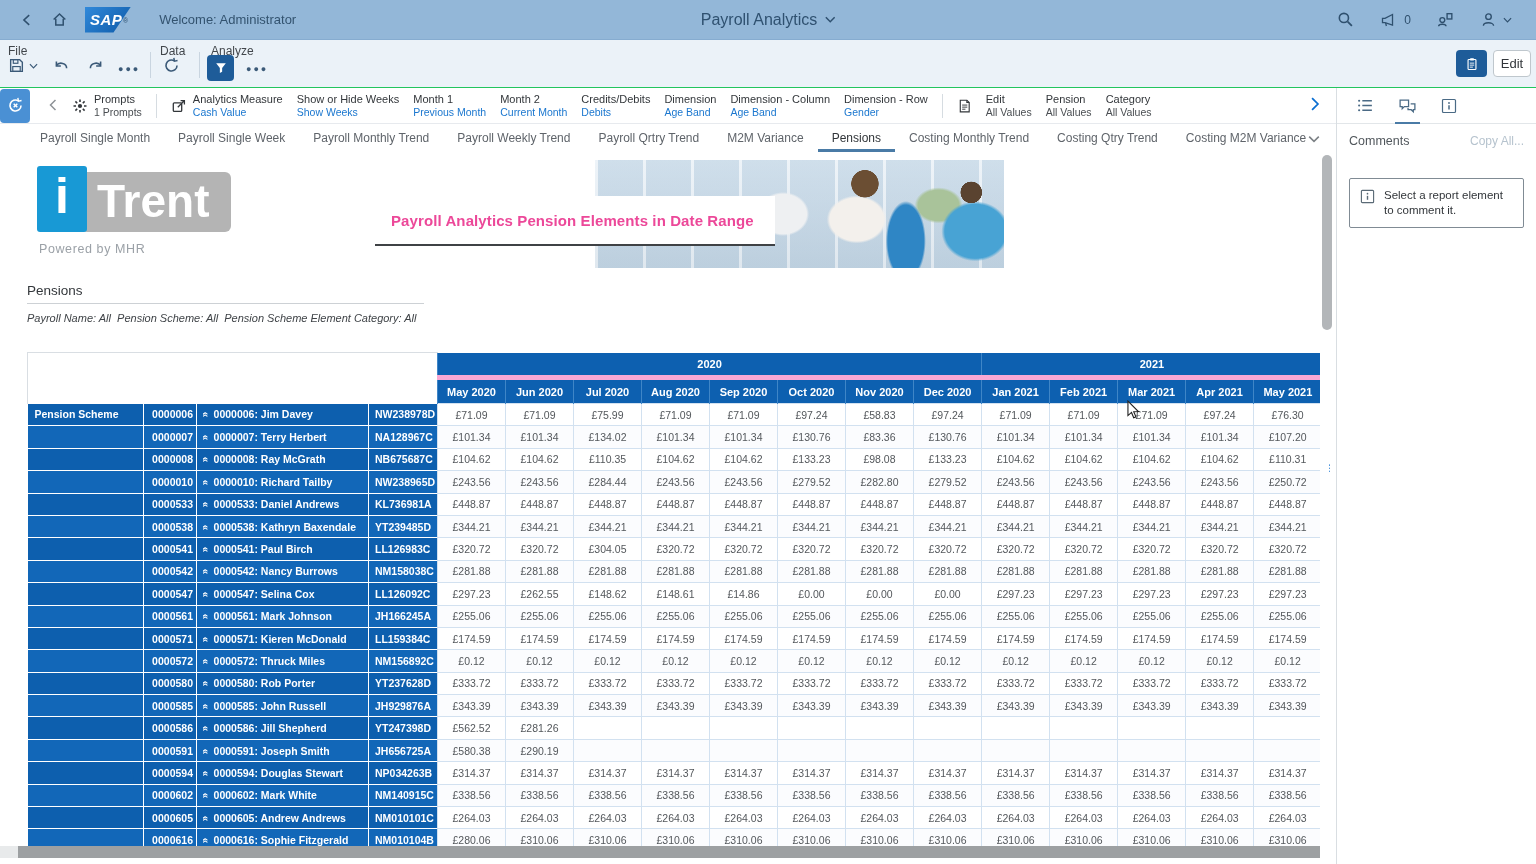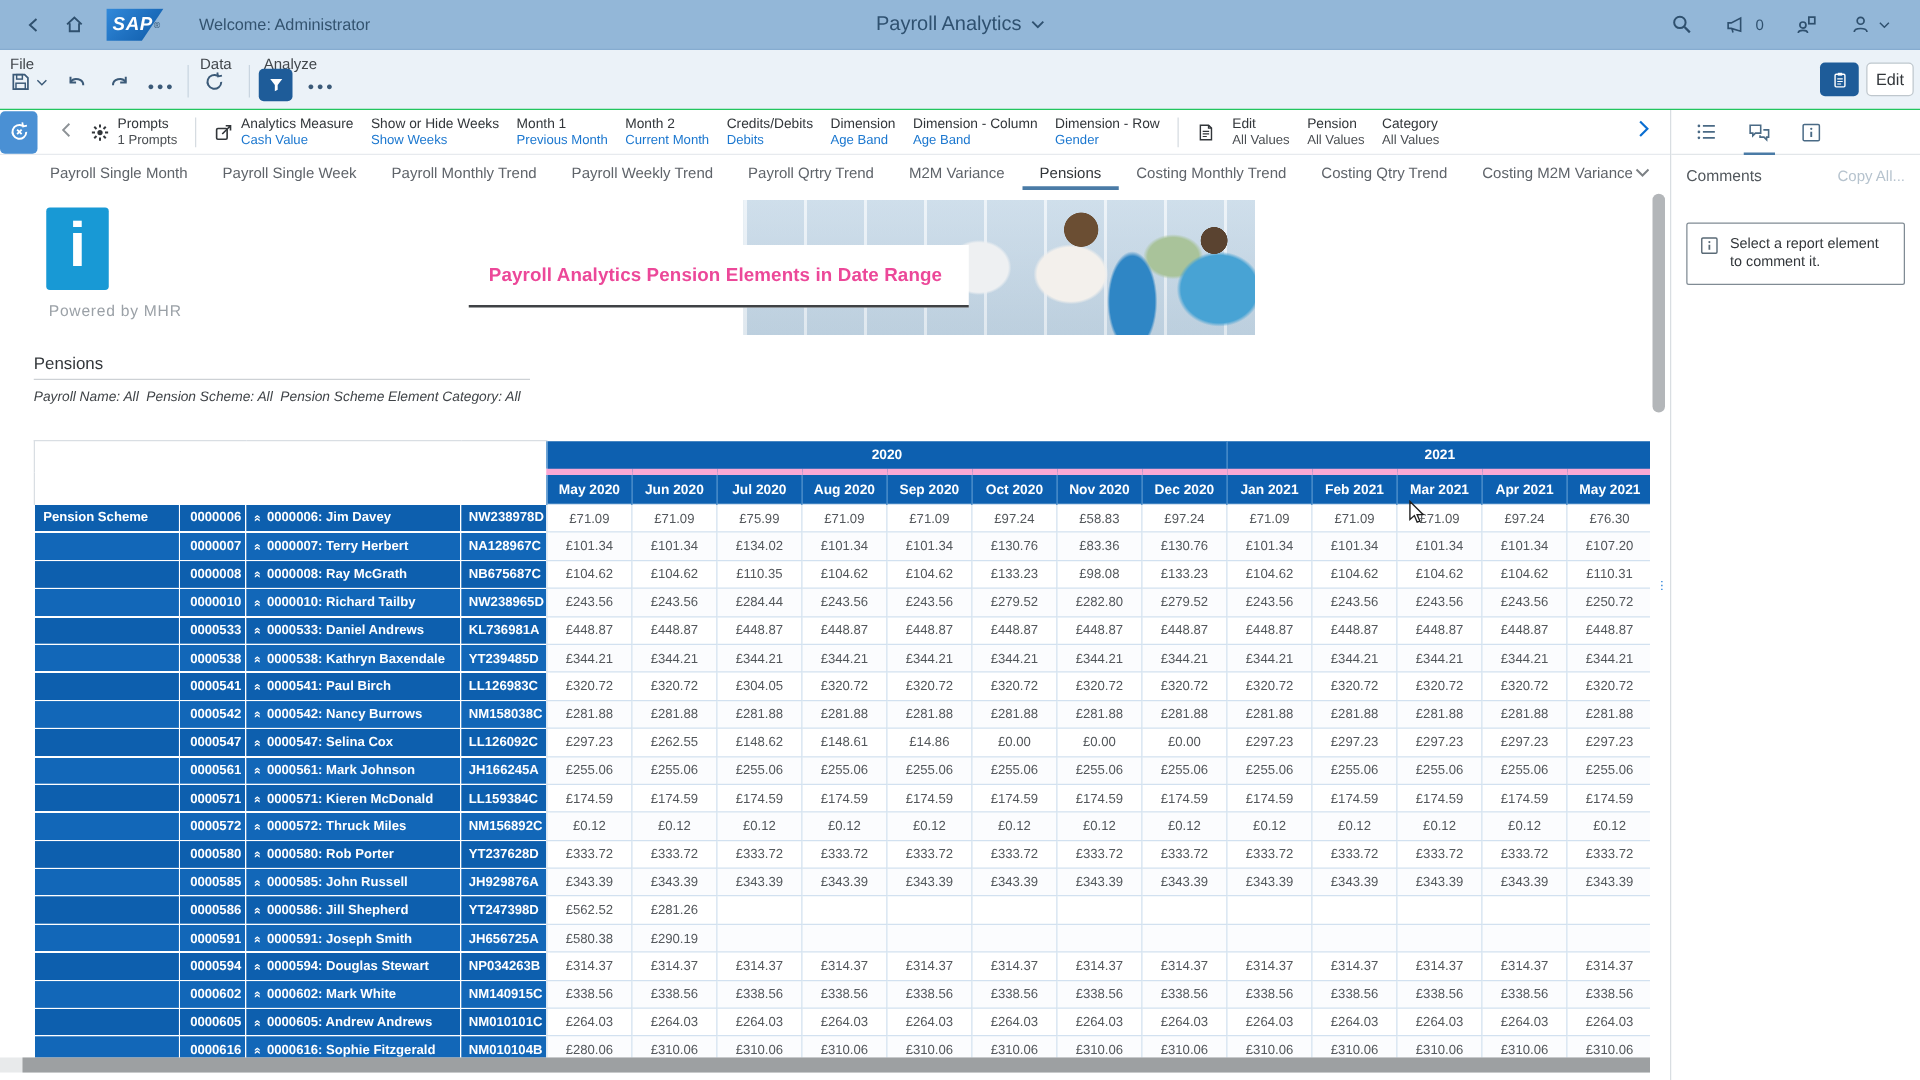--- a/index.html
+++ b/index.html
@@ -367,20 +367,21 @@
       </span>
     </div>
   <span class="tabs-collapse">
     <svg width="12" height="8" viewBox="0 0 10 6">
         <path d="M1 1 L5 5 L9 1" fill="none" stroke="#7c8185" stroke-width="1.3"></path>
       </svg>
   </span>
 
   <div class="content">
     <div class="itrent">
+      <div class="it-gray">Trent</div>
       <div class="it-blue">i</div>
       <div class="powered">Powered by MHR</div>
     </div>
 
     <div class="banner-photo"></div>
     <div class="banner-title-box">
       <span class="banner-title">Payroll Analytics Pension Elements in Date Range</span>
     </div>
 
     <div class="sec-title">Pensions</div>

